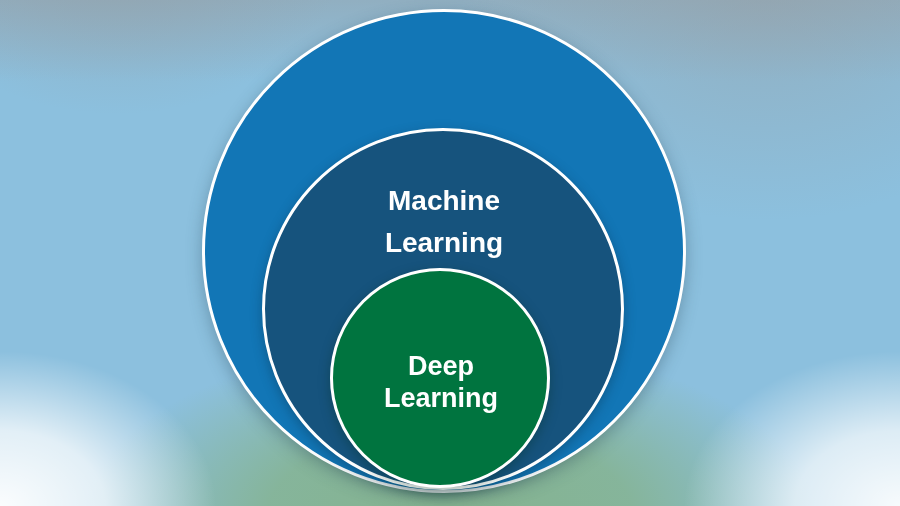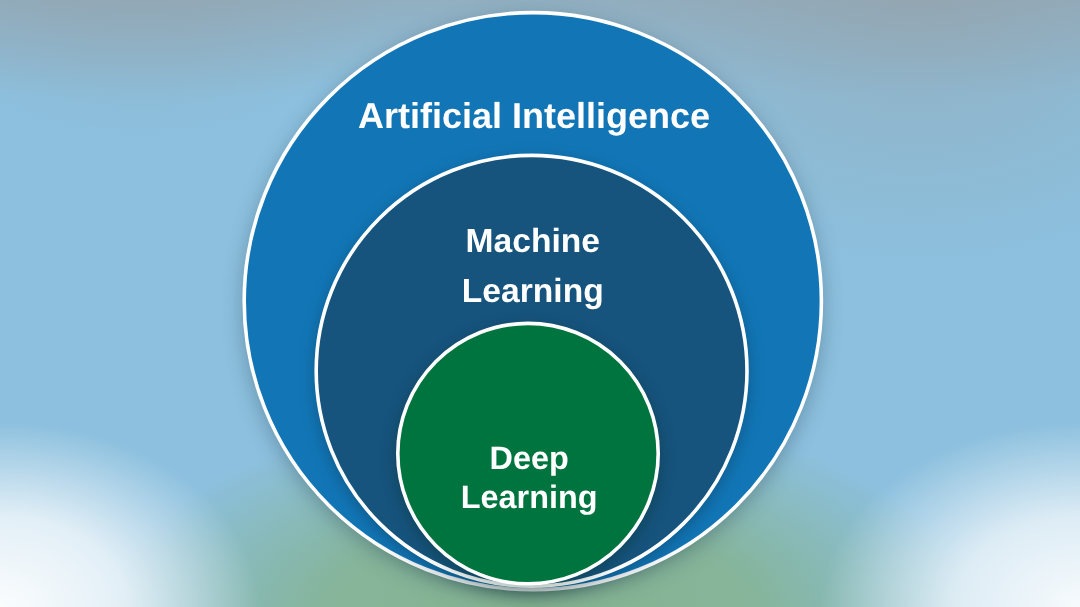--- a/index.html
+++ b/index.html
@@ -64,33 +64,31 @@
     left: 444px; top: 222px;
     width: 175px;
     font-size: 28px;
     line-height: 42px;
   }
   .label-dl {
     left: 441px; top: 382px;
     width: 145px;
     font-size: 27px;
     line-height: 32px;
-    margin-top: 16px;
   }
 </style>
 </head>
 <body>
 
 <div class="stage">
 
   <div class="circle circle-ai" style="background-color: rgb(18, 118, 182); border-color: rgb(255, 255, 255);"></div>
 
   <div class="circle circle-ml" style="background-color: rgb(22, 83, 125); border-color: rgb(255, 255, 255);"></div>
 
   <div class="circle circle-dl" style="background-color: rgb(0, 116, 63); border-color: rgb(255, 255, 255);"></div>
 
-  <div class="label label-ai">Artificial Intelligence</div>
 
   <div class="label label-ml">Machine Learning</div>
 
   <div class="label label-dl">Deep Learning</div>
 
 </div>
 
 </body></html>

